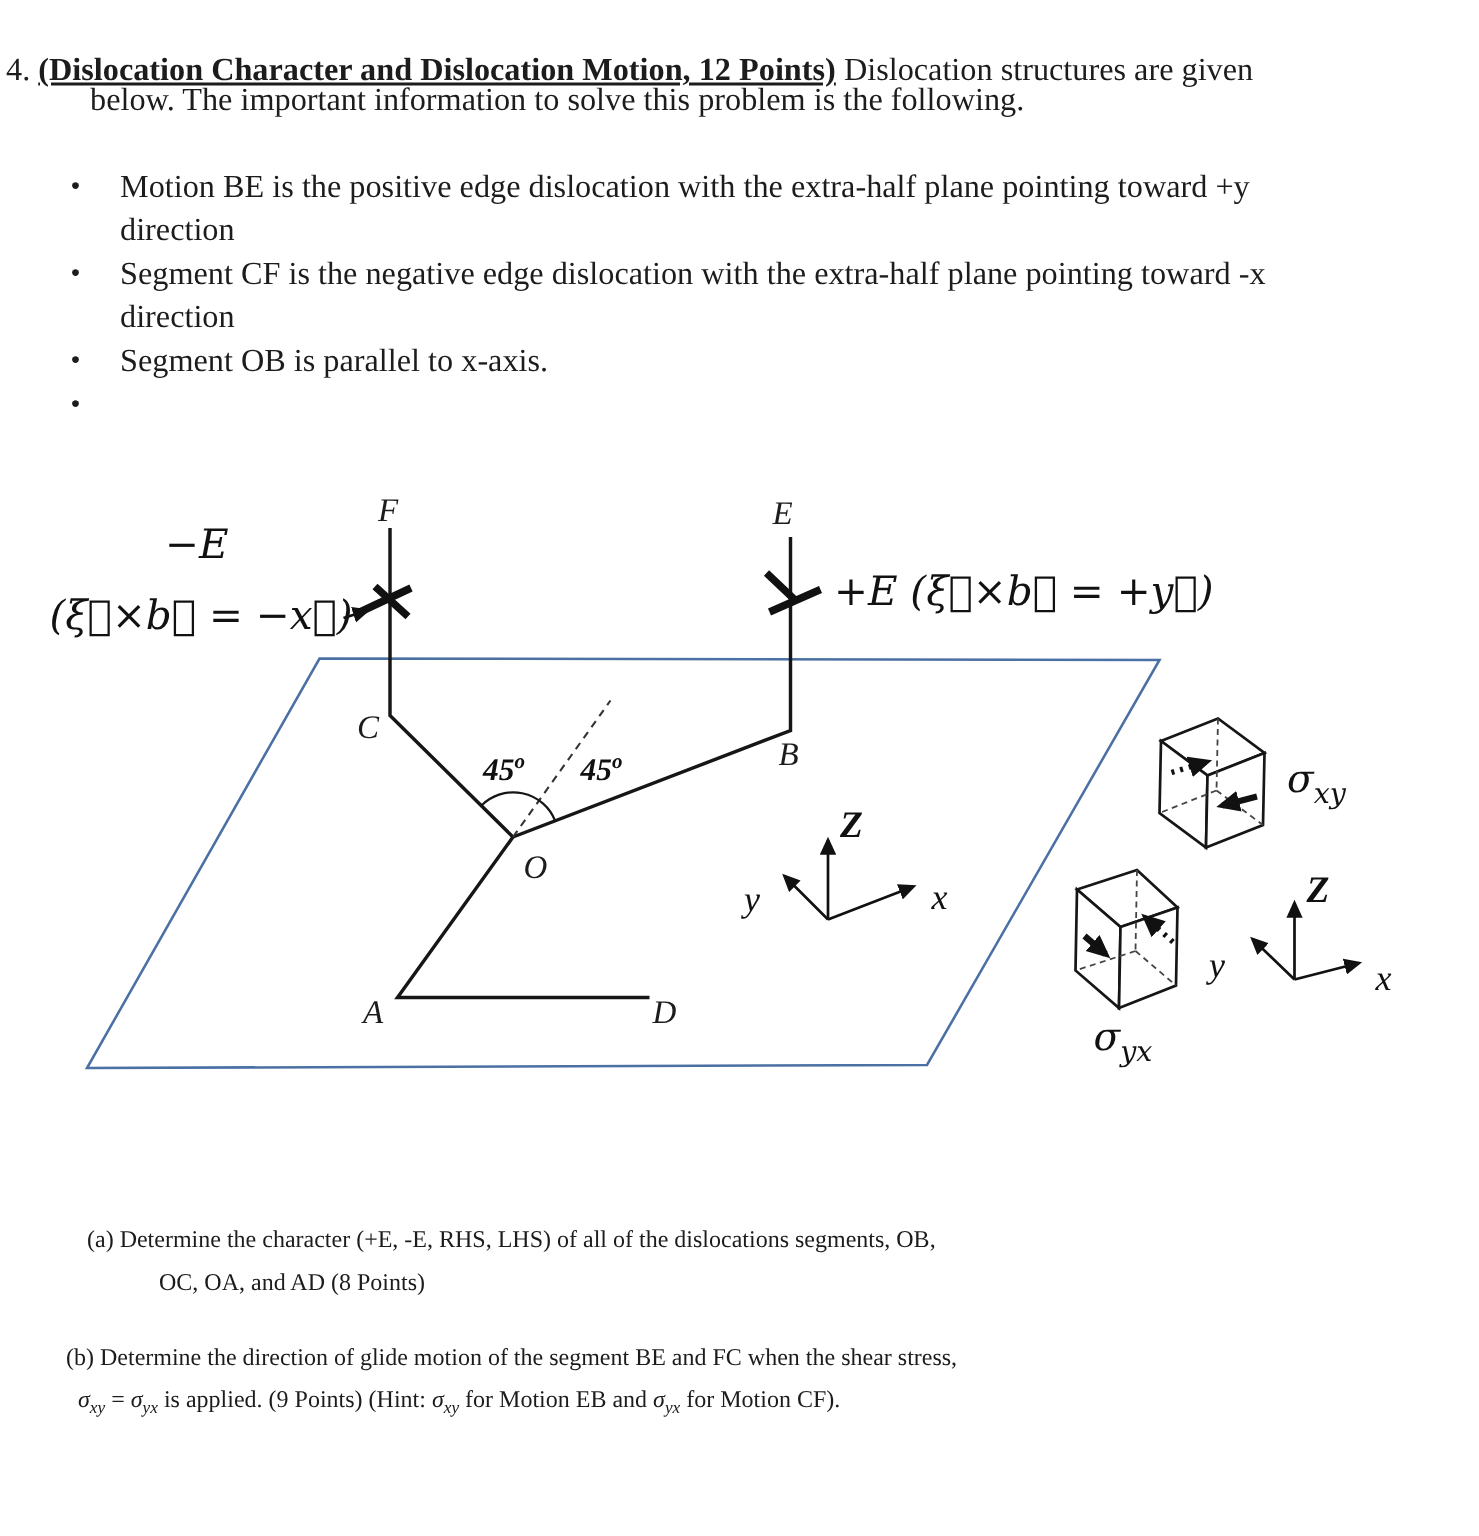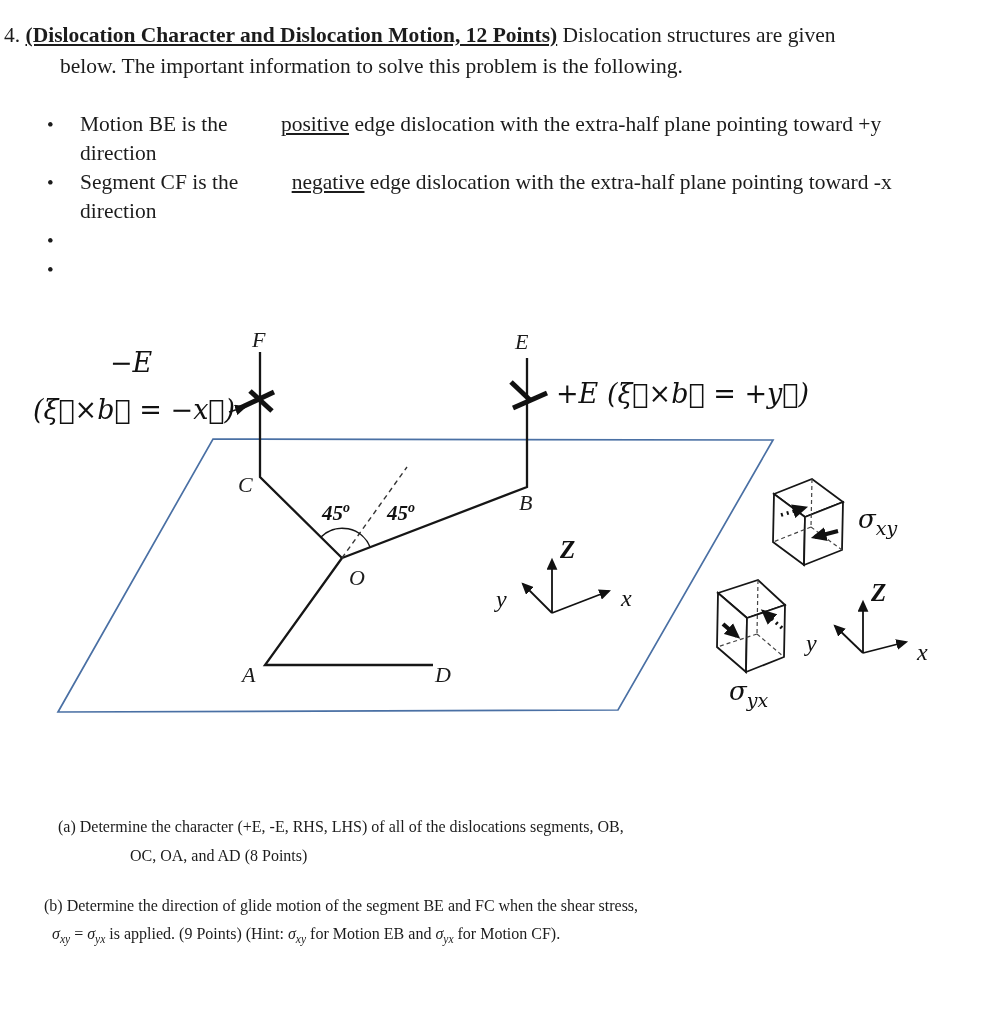--- a/index.html
+++ b/index.html
@@ -5,56 +5,57 @@
   html,body{margin:0;padding:0;}
   body{
     width:986px;height:1024px;position:relative;overflow:hidden;
     background:#ffffff;
     font-family:"Liberation Serif","DejaVu Serif",serif;
     color:#1c1c1c;
   }
   .abs{position:absolute;white-space:nowrap;}
   .t{font-size:21.5px;line-height:29px;}
   .bold-u{font-weight:bold;text-decoration:underline;}
-  .undl{text-decoration:underline;margin-left:48px;}
+  .undl{}
   .bullets{position:absolute;left:47px;top:110px;width:900px;}
   .bullet-item{display:flex;align-items:flex-start;}
   .bullet-dot{width:33px;flex:0 0 33px;font-size:19px;line-height:29px;}
   .bullet-text{font-size:21.5px;line-height:29px;white-space:nowrap;}
   svg{position:absolute;left:0;top:0;}
   .dlabel{font:italic 22px "Liberation Serif","DejaVu Serif",serif;fill:#1c1c1c;}
   .eq{font:italic 27px "DejaVu Serif","Liberation Serif",serif;fill:#111;}
   .angle{font:italic bold 21px "Liberation Serif","DejaVu Serif",serif;fill:#111;}
   .axlabel{font:italic 24px "Liberation Serif","DejaVu Serif",serif;fill:#111;}
   .axlabelZ{font:italic bold 25px "Liberation Serif","DejaVu Serif",serif;fill:#111;}
   .sigma{font:italic 26px "DejaVu Serif","Liberation Serif",serif;fill:#111;}
   .subs{font-size:19px;}
   .qa{font-size:16px;line-height:29px;}
   sub.m{font-size:0.72em;font-style:italic;}
   .sig{font-style:italic;}
 </style>
 </head>
 <body>
 
-<div class="abs t" style="left:4px;top:21px;text-align:center;">
+<div class="abs t" style="left:4px;top:32px;text-align:center;">
   <span>4. </span><span class="bold-u">(Dislocation Character and Dislocation Motion, 12 Points)</span><span> Dislocation structures are given</span>
 </div>
 <div class="abs t" style="left:60px;top:52px;">below. The important information to solve this problem is the following.</div>
 
 <div class="bullets">
   <div class="bullet-item">
     <span class="bullet-dot">•</span>
     <span class="bullet-text"><span>Motion BE is the </span><span class="undl">positive</span><span> edge dislocation with the extra-half plane pointing toward +y</span><br><span>direction</span></span>
   </div>
   <div class="bullet-item">
     <span class="bullet-dot">•</span>
     <span class="bullet-text"><span>Segment CF is the </span><span class="undl">negative</span><span> edge dislocation with the extra-half plane pointing toward -x</span><br><span>direction</span></span>
   </div>
   <div class="bullet-item">
     <span class="bullet-dot">•</span>
+    <span class="bullet-text">Segment OB is parallel to x-axis.</span>
   </div>
   <div class="bullet-item">
     <span class="bullet-dot">•</span>
   </div>
 </div>
 
 <svg width="986" height="1024" viewBox="0 0 986 1024">
   <defs>
     <marker id="arrow" markerUnits="userSpaceOnUse" markerWidth="13" markerHeight="11" refX="9" refY="5" viewBox="0 0 12 10" orient="auto">
       <path d="M0,0 L11,5 L0,10 z" fill="#111"></path>
@@ -141,17 +142,17 @@
     <line x1="863" y1="653" x2="863" y2="602" stroke="#111" stroke-width="1.8" marker-end="url(#arrow)"></line>
     <line x1="863" y1="653" x2="835" y2="626" stroke="#111" stroke-width="1.8" marker-end="url(#arrow)"></line>
     <line x1="863" y1="653" x2="906" y2="642" stroke="#111" stroke-width="1.8" marker-end="url(#arrow)"></line>
     <text class="axlabelZ" x="871" y="601">Z</text>
     <text class="axlabel" x="806" y="651">y</text>
     <text class="axlabel" x="917" y="660">x</text>
   </g>
 </svg>
 
 <div class="abs qa" style="left:58px;top:812px;">(a) Determine the character (+E, -E, RHS, LHS) of all of the dislocations segments, OB,</div>
-<div class="abs qa" style="left:130px;top:841px;">OC, OA, and AD (8 Points)</div>
+<div class="abs qa" style="left:106px;top:841px;">OC, OA, and AD (8 Points)</div>
 <div class="abs qa" style="left:44px;top:891px;">(b) Determine the direction of glide motion of the segment BE and FC when the shear stress,</div>
 <div class="abs qa" style="left:52px;top:919px;">
   <span class="sig">σ</span><sub class="m">xy</sub><span> = </span><span class="sig">σ</span><sub class="m">yx</sub><span> is applied. (9 Points) (Hint: </span><span class="sig">σ</span><sub class="m">xy</sub><span> for Motion EB and </span><span class="sig">σ</span><sub class="m">yx</sub><span> for Motion CF).</span>
 </div>
 
 </body></html>

